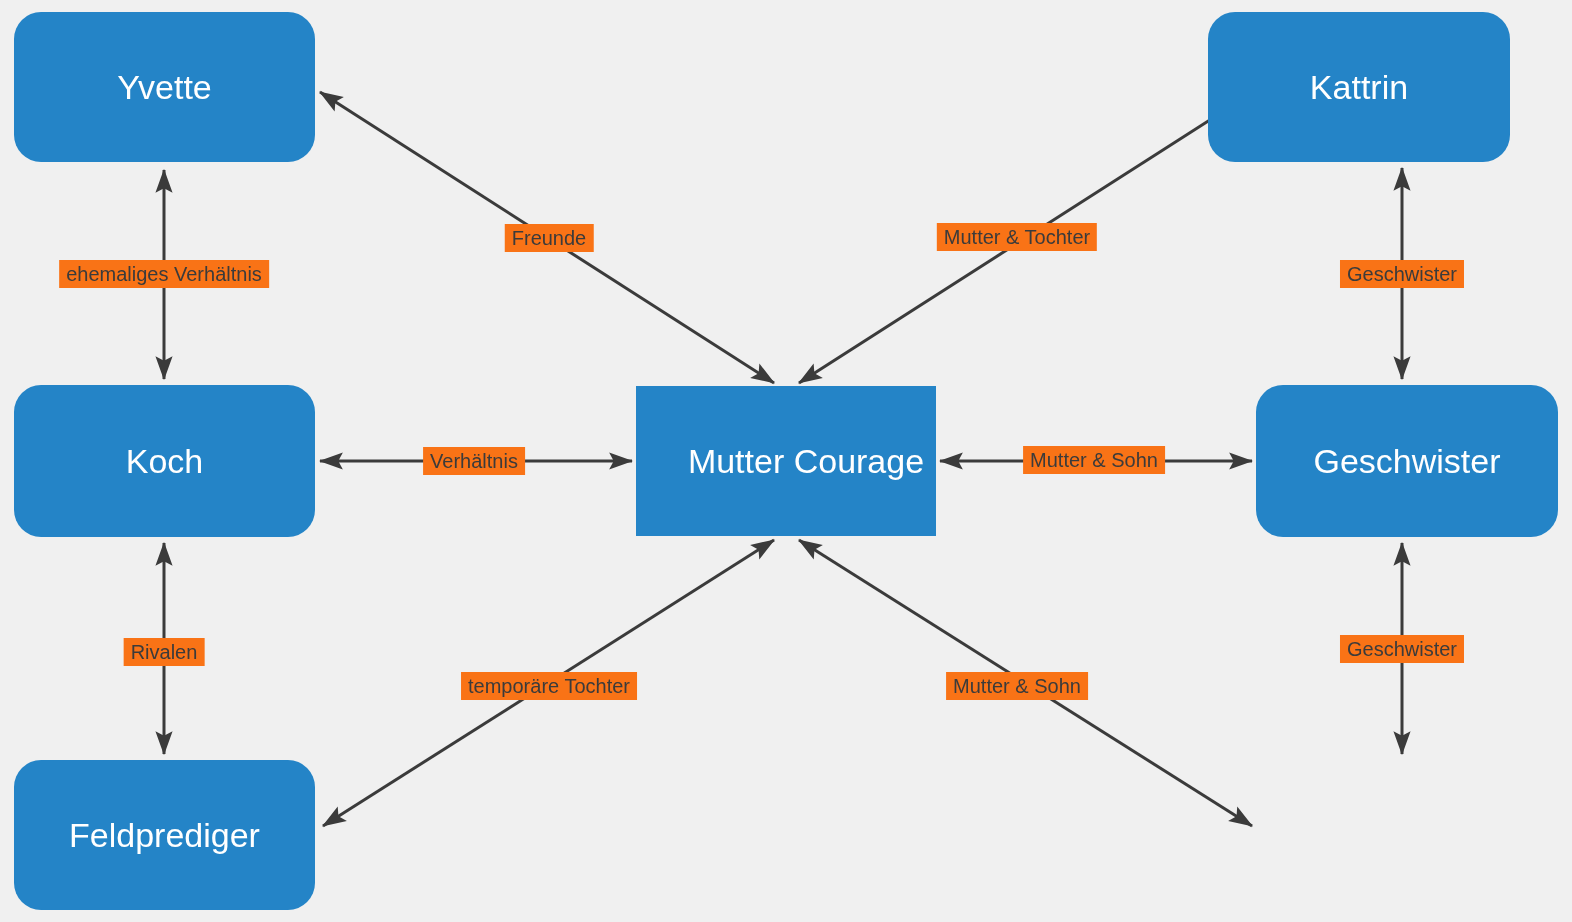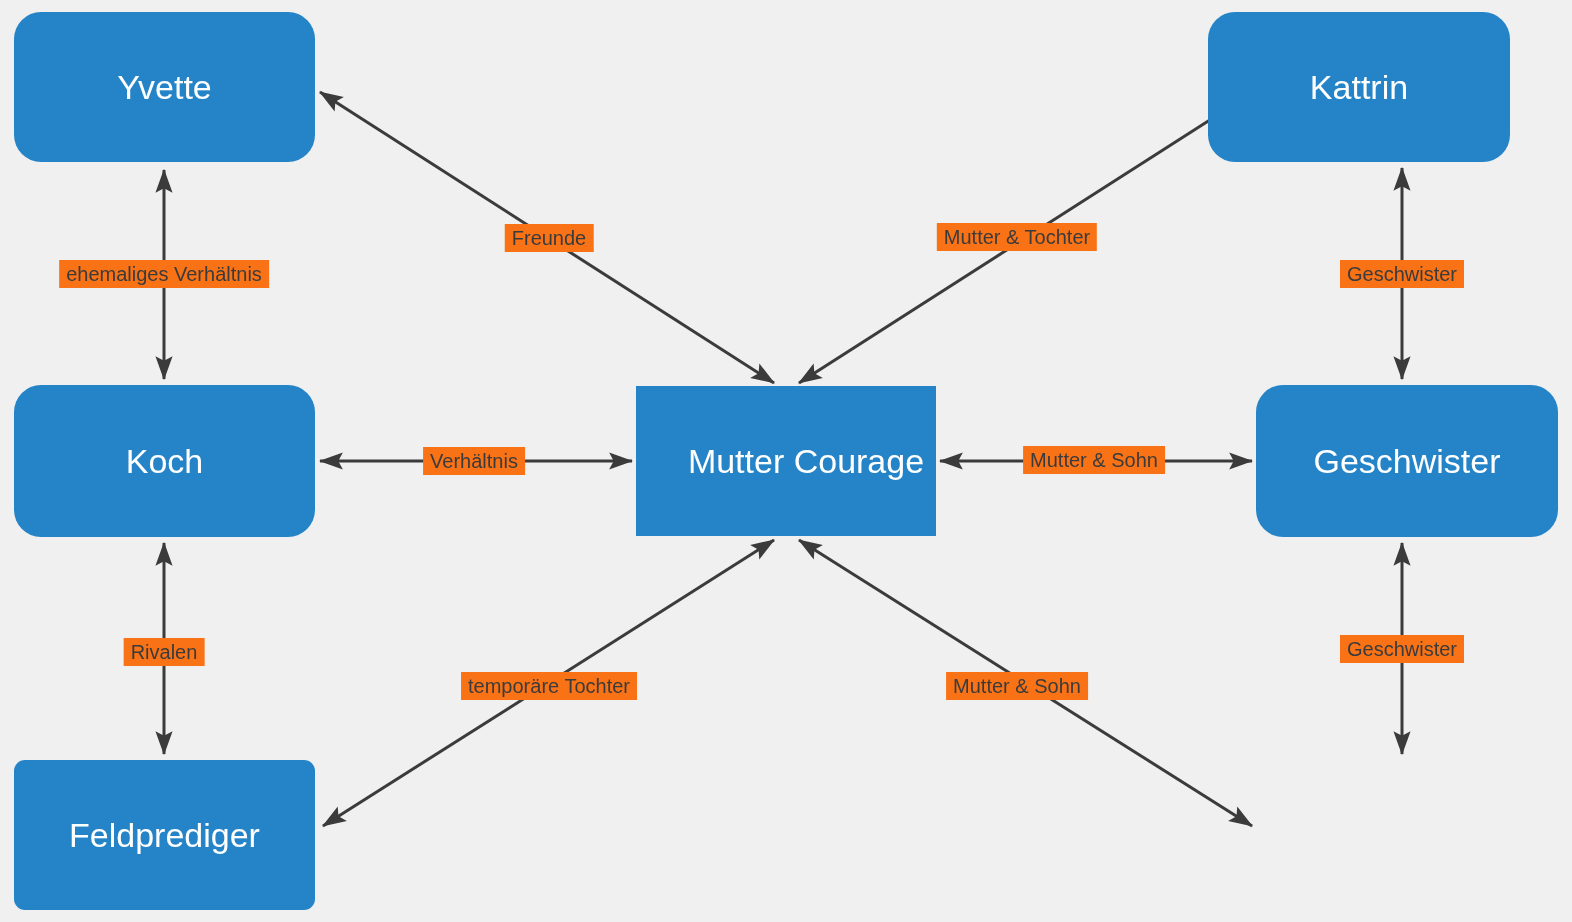--- a/index.html
+++ b/index.html
@@ -85,21 +85,21 @@
   </div>
   <div class="node rounded" style="left:14px;   top:385px; width:301px; height:152px;">
     <span>Koch</span>
   </div>
   <div class="node" style="left:636px;  top:386px; width:300px; height:150px;padding-left:40px;">
     <span>Mutter Courage</span>
   </div>
   <div class="node rounded" style="left:1256px; top:385px; width:302px; height:152px;">
     <span>Geschwister</span>
   </div>
-  <div class="node rounded" style="left:14px;   top:760px; width:301px; height:150px;border-radius:11px;">
+  <div class="node rounded" style="left:14px;   top:760px; width:301px; height:150px;">
     <span>Feldprediger</span>
   </div>
 
   <div class="edge-label" style="left:164px;  top:274px;">ehemaliges Verhältnis</div>
   <div class="edge-label" style="left:164px;  top:652px;">Rivalen</div>
   <div class="edge-label" style="left:1402px; top:274px;">Geschwister</div>
   <div class="edge-label" style="left:1402px; top:649px;">Geschwister</div>
   <div class="edge-label" style="left:549px;  top:238px;">Freunde</div>
   <div class="edge-label" style="left:1017px; top:237px;">Mutter &amp; Tochter</div>
   <div class="edge-label" style="left:474px;  top:461px;text-align:right;">Verhältnis</div>

